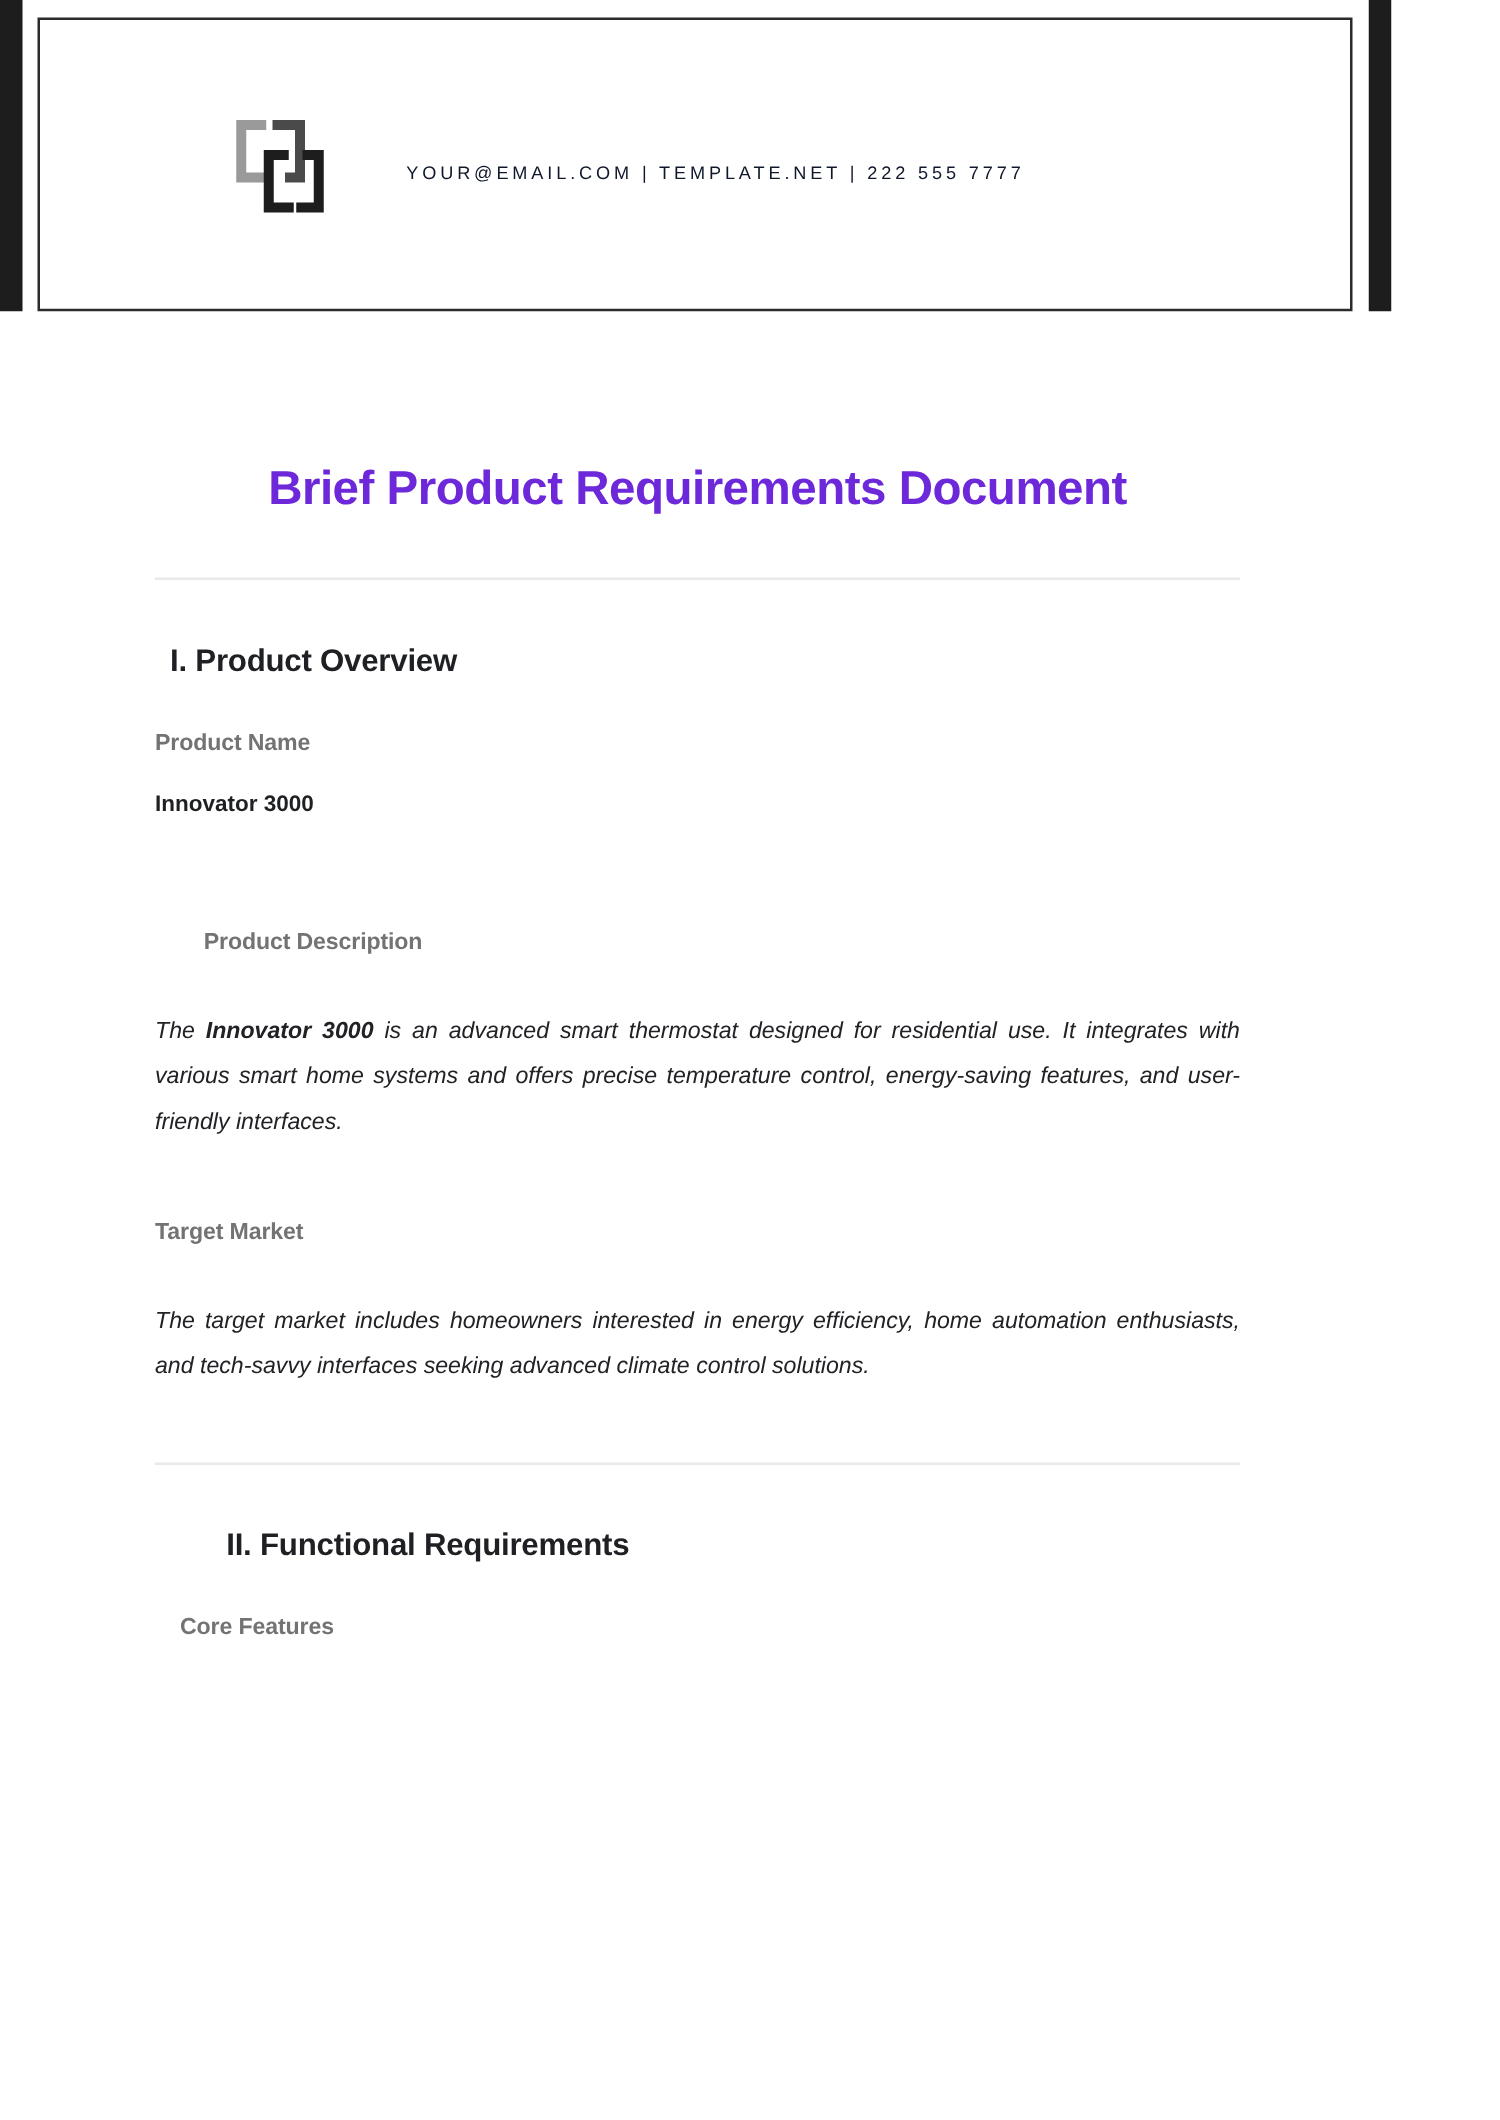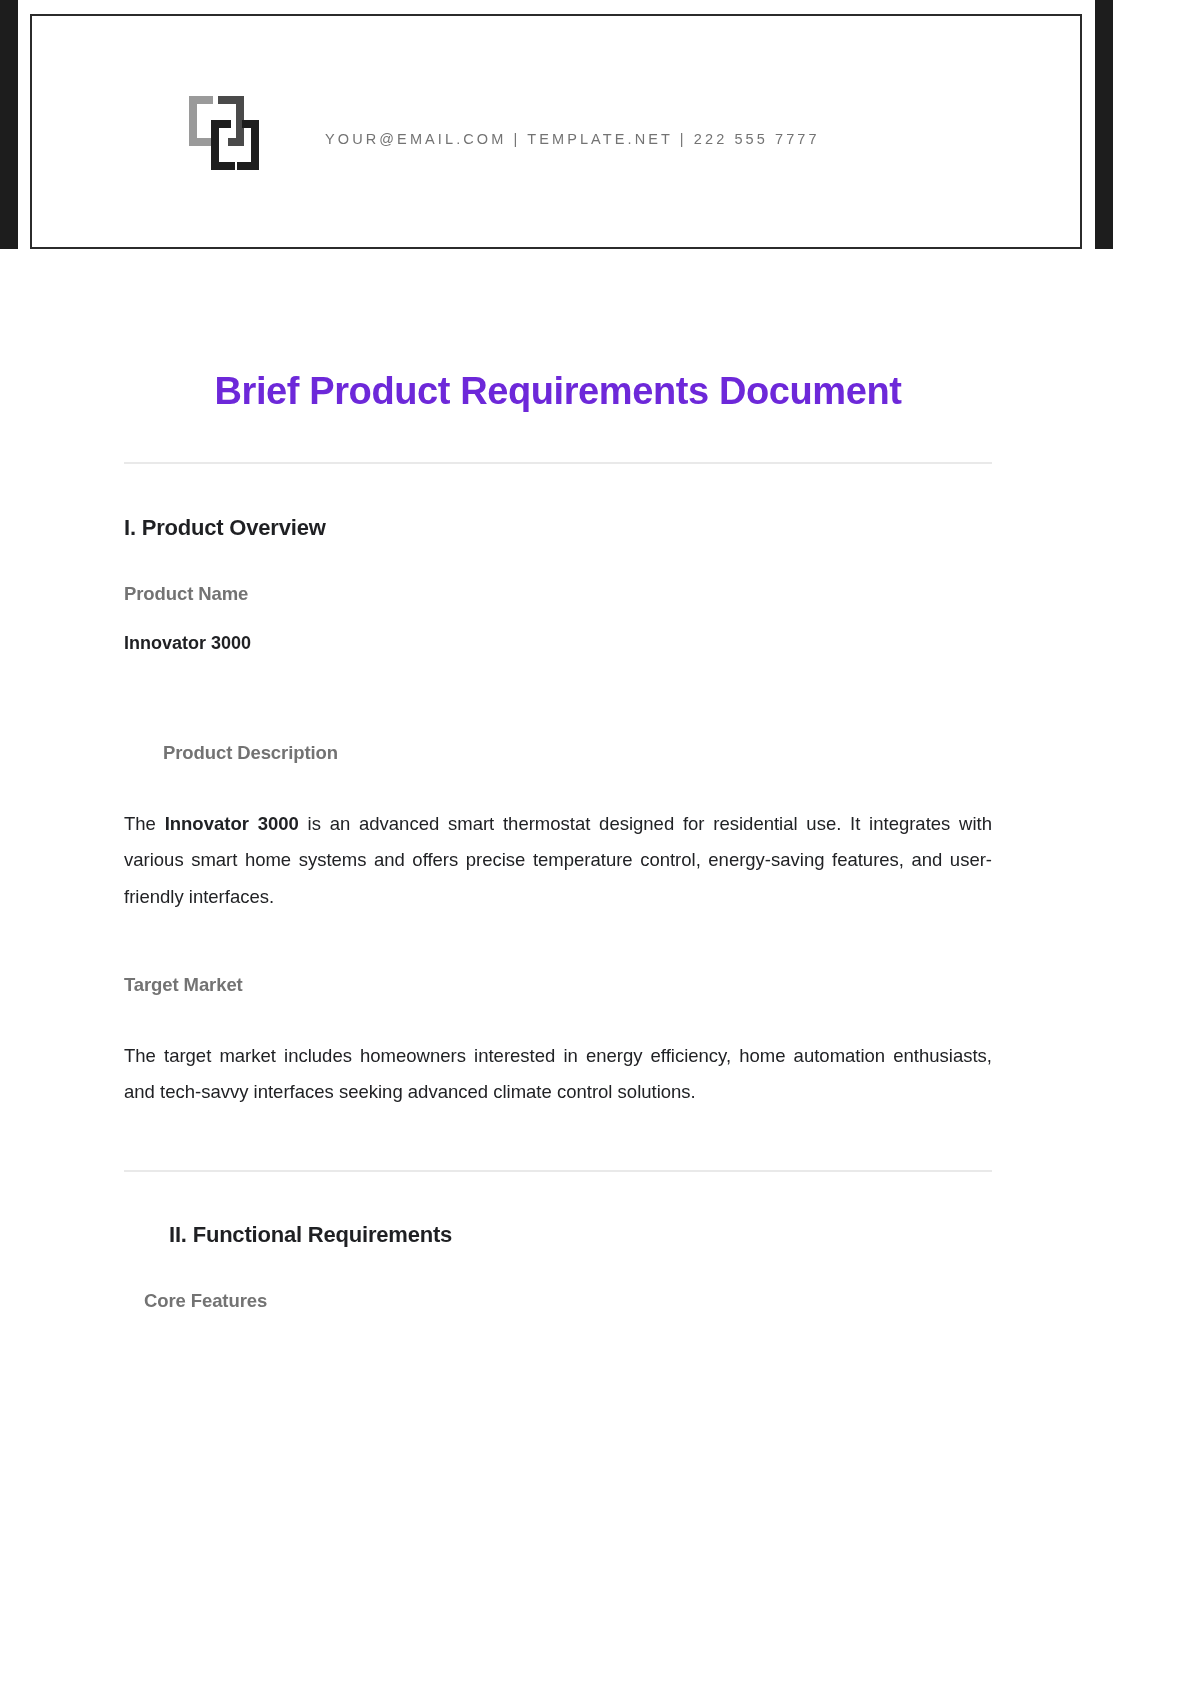--- a/index.html
+++ b/index.html
@@ -59,21 +59,21 @@
   .logo svg { display: block; }
 
   
   .contact-line {
     position: absolute;
     left: 325px;
     top: 131px;
     font-size: 14.5px;
     font-weight: 500;
     letter-spacing: 3.1px;
-    color: #737373;
+    color: #0f172a;
     white-space: nowrap;
     font-family: "Liberation Sans", sans-serif;
   }
 
   
   .doc-body {
     position: absolute;
     left: 124px;
     top: 0;
     width: 868px;
@@ -97,22 +97,22 @@
     left: 0;
     width: 868px;
     height: 2px;
     background: #e9e9e9;
   }
   .rule-top    { top: 462px; }
   .rule-bottom { top: 1170px; }
 
   .section-heading {
     position: absolute;
-    left: 0;
-    font-size: 22px;
+    left: 12px;
+    font-size: 25px;
     font-weight: 700;
     letter-spacing: -0.2px;
     color: #1f2023;
   }
   .sub-heading {
     position: absolute;
     left: 0;
     font-size: 18.5px;
     font-weight: 700;
     letter-spacing: -0.1px;
@@ -128,20 +128,21 @@
   .paragraph {
     position: absolute;
     left: 0;
     width: 868px;
     font-size: 18.5px;
     font-weight: 400;
     line-height: 36.5px;
     color: #212225;
     text-align: justify;
     text-justify: inter-word;
+    font-style: italic;
   }
   .paragraph b { font-weight: 700; }
 
   
   .h-overview     { top: 515px; }
   .sh-prod-name   { top: 583px; }
   .v-prod-name    { top: 633px; }
   .sh-prod-desc   { top: 742px; margin-left: 39px; }
   .p-prod-desc    { top: 787px; }
   .sh-target      { top: 974px; }

